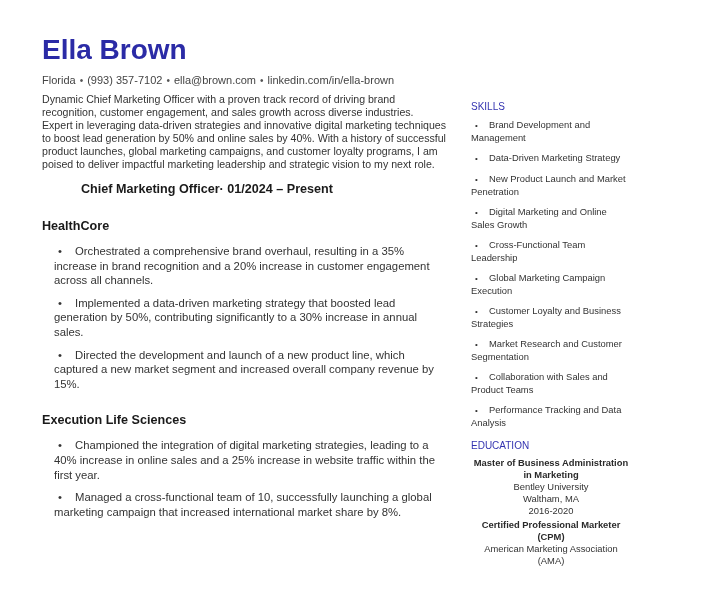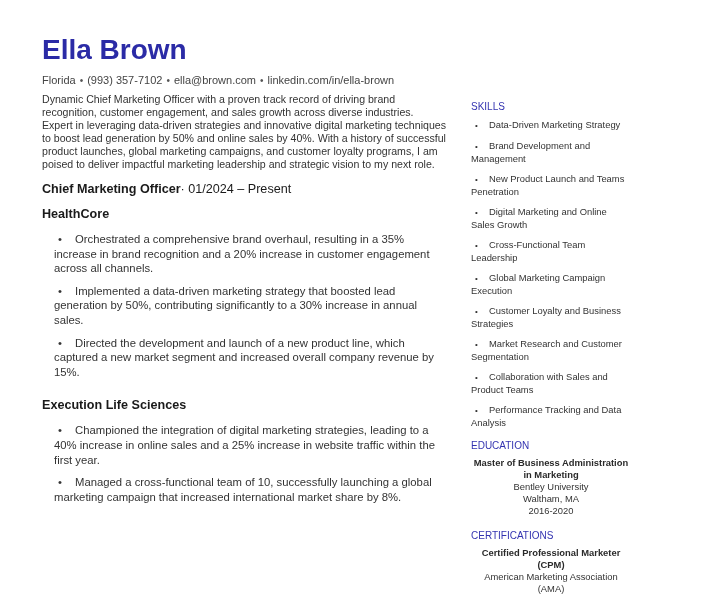--- a/index.html
+++ b/index.html
@@ -63,28 +63,28 @@
     }
     .main .section-title {
       margin-top: 20px;
     }
     .job-title-line {
       font-size: 12.6px;
       line-height: 16px;
       color: #1a1a1a;
       margin-top: 9px;
     }
-    .job-title-line .role { font-weight: 700; }
-    .job-title-line .dates { font-weight: 400; }
+    .job-title-line .role { font-weight: 700; margin-left: 39px; }
+    .job-title-line .dates { font-weight: 700; }
     .company {
       font-size: 12.6px;
       line-height: 16px;
       font-weight: 700;
       color: #1a1a1a;
-      margin-top: 9px;
+      margin-top: 21px;
     }
     .bullets {
       list-style: none;
       padding: 0;
       margin: 10px 0 0 12px;
     }
     .bullets li {
       font-size: 11.3px;
       line-height: 14.6px;
       color: #333333;
@@ -166,40 +166,39 @@
       <ul class="bullets">
         <li><span class="dot">•</span><span>Championed the integration of digital marketing strategies, leading to a 40% increase in online sales and a 25% increase in website traffic within the first year.</span></li>
         <li><span class="dot">•</span><span>Managed a cross-functional team of 10, successfully launching a global marketing campaign that increased international market share by 8%.</span></li>
       </ul>
     </div>
   </div>
 
   <div class="side">
     <h2 class="section-title">SKILLS</h2>
     <ul class="skills">
+      <li><span class="dot">•</span><span>Brand Development and Management</span></li>
       <li><span class="dot">•</span><span>Data-Driven Marketing Strategy</span></li>
-      <li><span class="dot">•</span><span>Brand Development and Management</span></li>
-      <li><span class="dot">•</span><span>New Product Launch and Teams Penetration</span></li>
+      <li><span class="dot">•</span><span>New Product Launch and Market Penetration</span></li>
       <li><span class="dot">•</span><span>Digital Marketing and Online Sales Growth</span></li>
       <li><span class="dot">•</span><span>Cross-Functional Team Leadership</span></li>
       <li><span class="dot">•</span><span>Global Marketing Campaign Execution</span></li>
       <li><span class="dot">•</span><span>Customer Loyalty and Business Strategies</span></li>
       <li><span class="dot">•</span><span>Market Research and Customer Segmentation</span></li>
       <li><span class="dot">•</span><span>Collaboration with Sales and Product Teams</span></li>
       <li><span class="dot">•</span><span>Performance Tracking and Data Analysis</span></li>
     </ul>
 
     <h2 class="section-title edu-title">EDUCATION</h2>
     <div class="entry">
       <div class="bold">Master of Business Administration in Marketing</div>
       <div>Bentley University</div>
       <div>Waltham, MA</div>
       <div>2016-2020</div>
     </div>
 
-    <h2 class="section-title cert-title">CERTIFICATIONS</h2>
     <div class="entry">
       <div class="bold">Certified Professional Marketer (CPM)</div>
       <div>American Marketing Association (AMA)</div>
     </div>
   </div>
 
 </div>
 
 </body></html>

